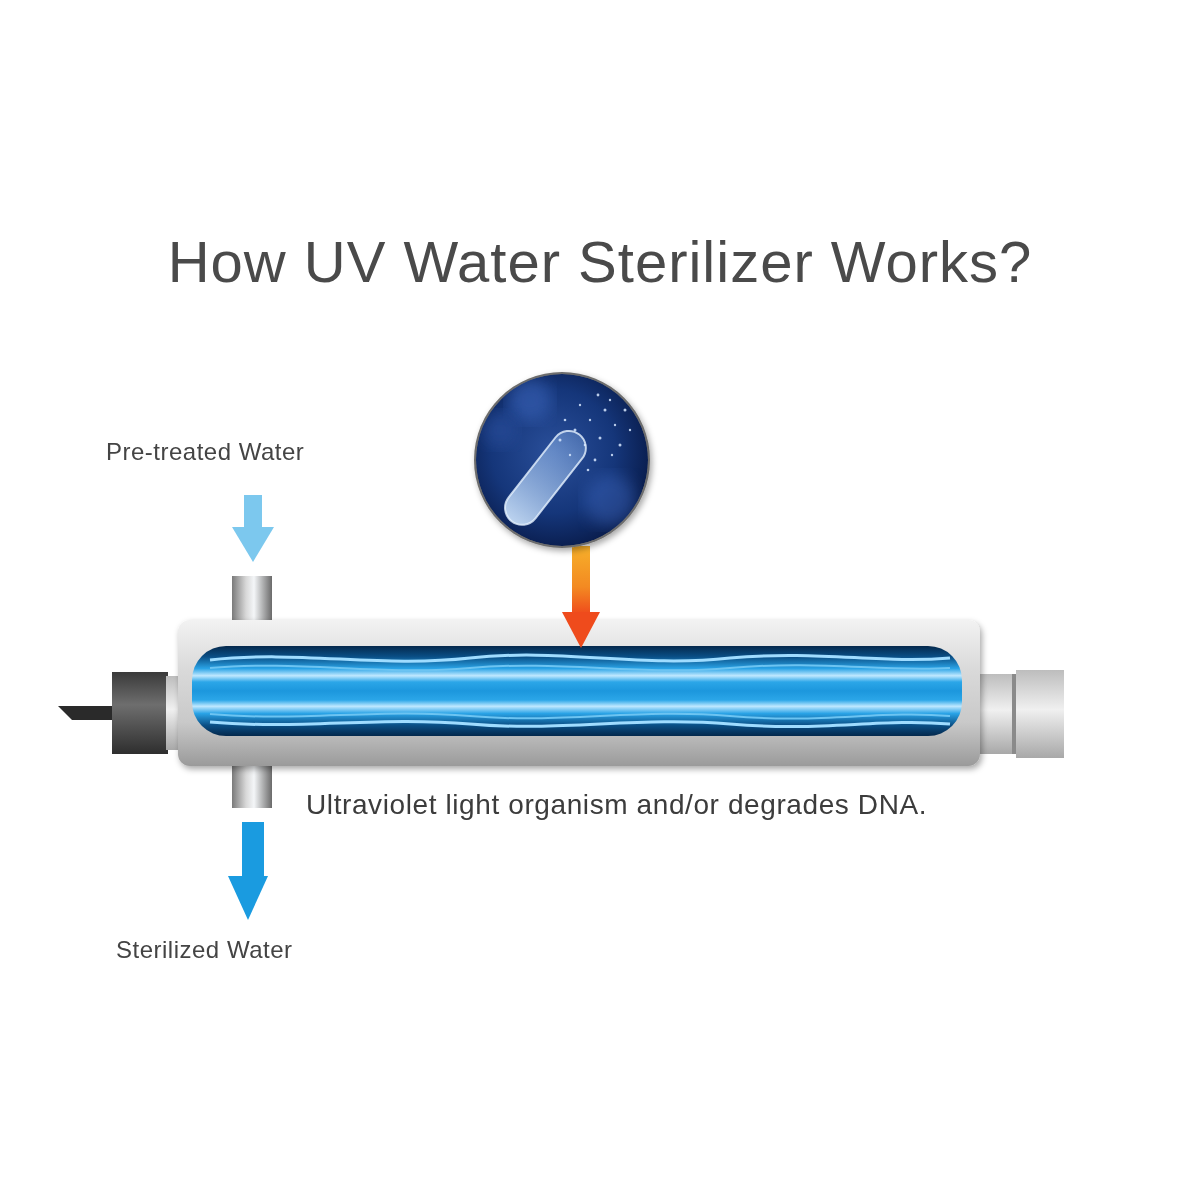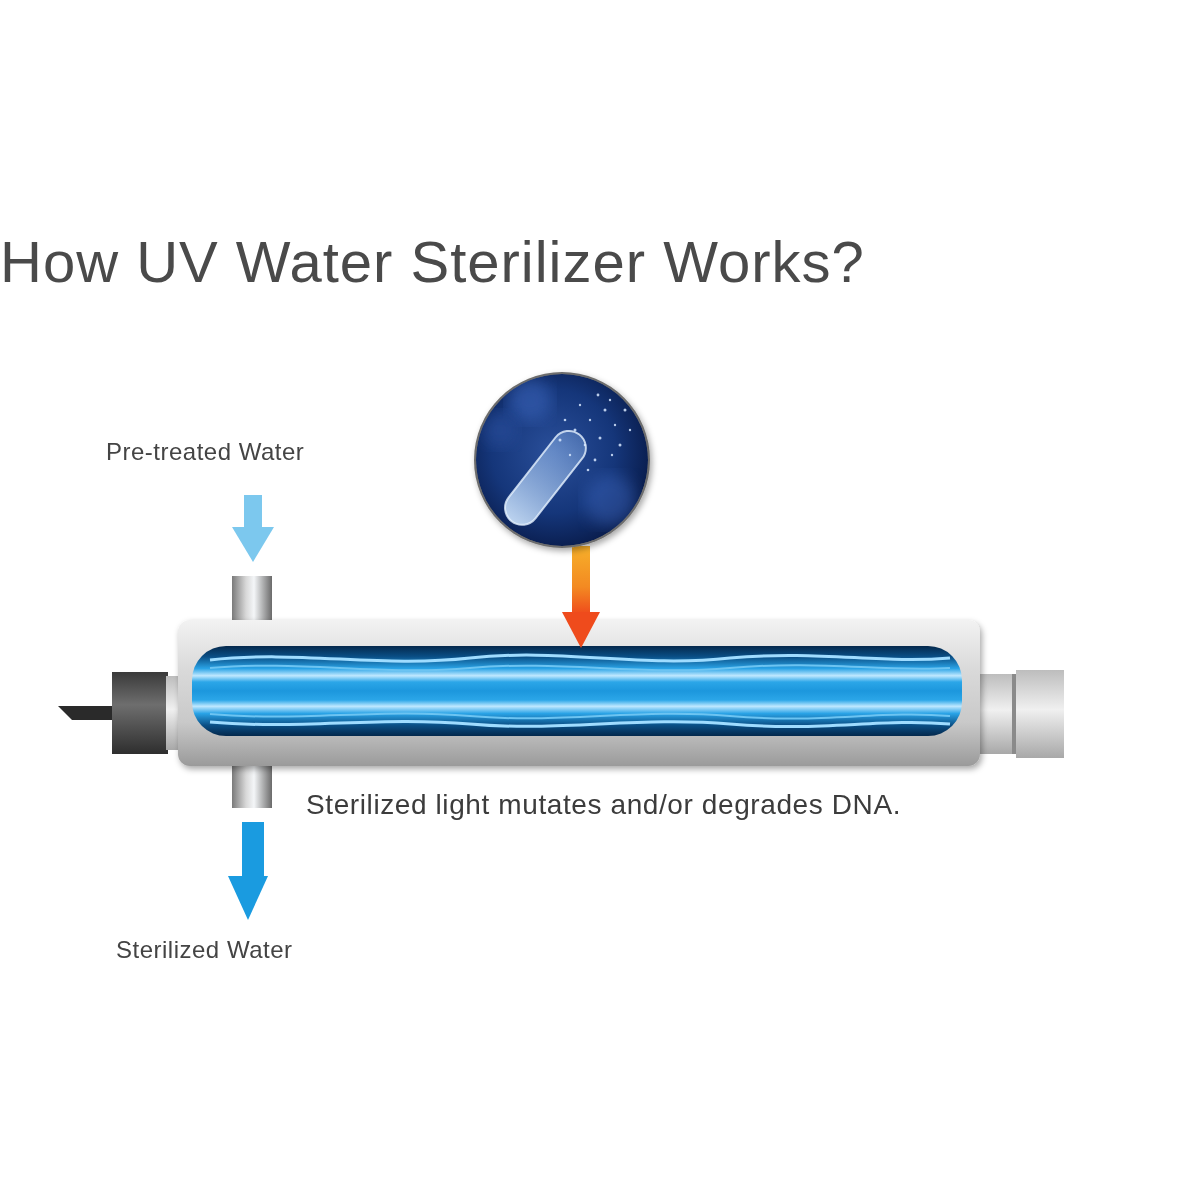--- a/index.html
+++ b/index.html
@@ -1,36 +1,36 @@
 <!DOCTYPE html>
 <html><head>
 <meta charset="utf-8">
 <style>
   html, body { margin: 0; padding: 0; background: #ffffff; }
   body { width: 1200px; height: 1200px; position: relative; overflow: hidden;
          font-family: "Liberation Sans", "DejaVu Sans", sans-serif; color: #3a3a3a; }
   .abs { position: absolute; }
-  .title { left: 0; width: 1200px; top: 228px; text-align: left; font-size: 58px;
+  .title { left: 0; width: 1200px; top: 228px; text-align: center; font-size: 58px;
            letter-spacing: 1px; color: #4a4a4a; font-weight: normal; }
   .label { font-size: 24px; color: #444; letter-spacing: 0.5px; white-space: nowrap; }
   .desc { left: 306px; top: 782px; font-size: 28px; line-height: 46px; color: #3c3c3c;
           letter-spacing: 0.6px; white-space: nowrap; }
   svg { position: absolute; left: 0; top: 0; }
 </style>
 </head>
 <body>
 
 <div class="abs title">How UV Water Sterilizer Works?</div>
 
 <div class="abs label" style="left:106px; top:438px;">Pre-treated Water</div>
 
 <div class="abs label" style="left:116px; top:936px;">Sterilized Water</div>
 
 <div class="abs desc">
-  <div>Sterilized light mutates and/or degrades DNA.</div>
+  <div>Ultraviolet light organism and/or degrades DNA.</div>
 </div>
 
 <svg width="1200" height="1200" viewBox="0 0 1200 1200">
   <defs>
     <linearGradient id="steelV" x1="0" y1="0" x2="0" y2="1">
       <stop offset="0" stop-color="#f2f2f2"></stop>
       <stop offset="0.35" stop-color="#d9d9d9"></stop>
       <stop offset="0.7" stop-color="#c9c9c9"></stop>
       <stop offset="1" stop-color="#9a9a9a"></stop>
     </linearGradient>

